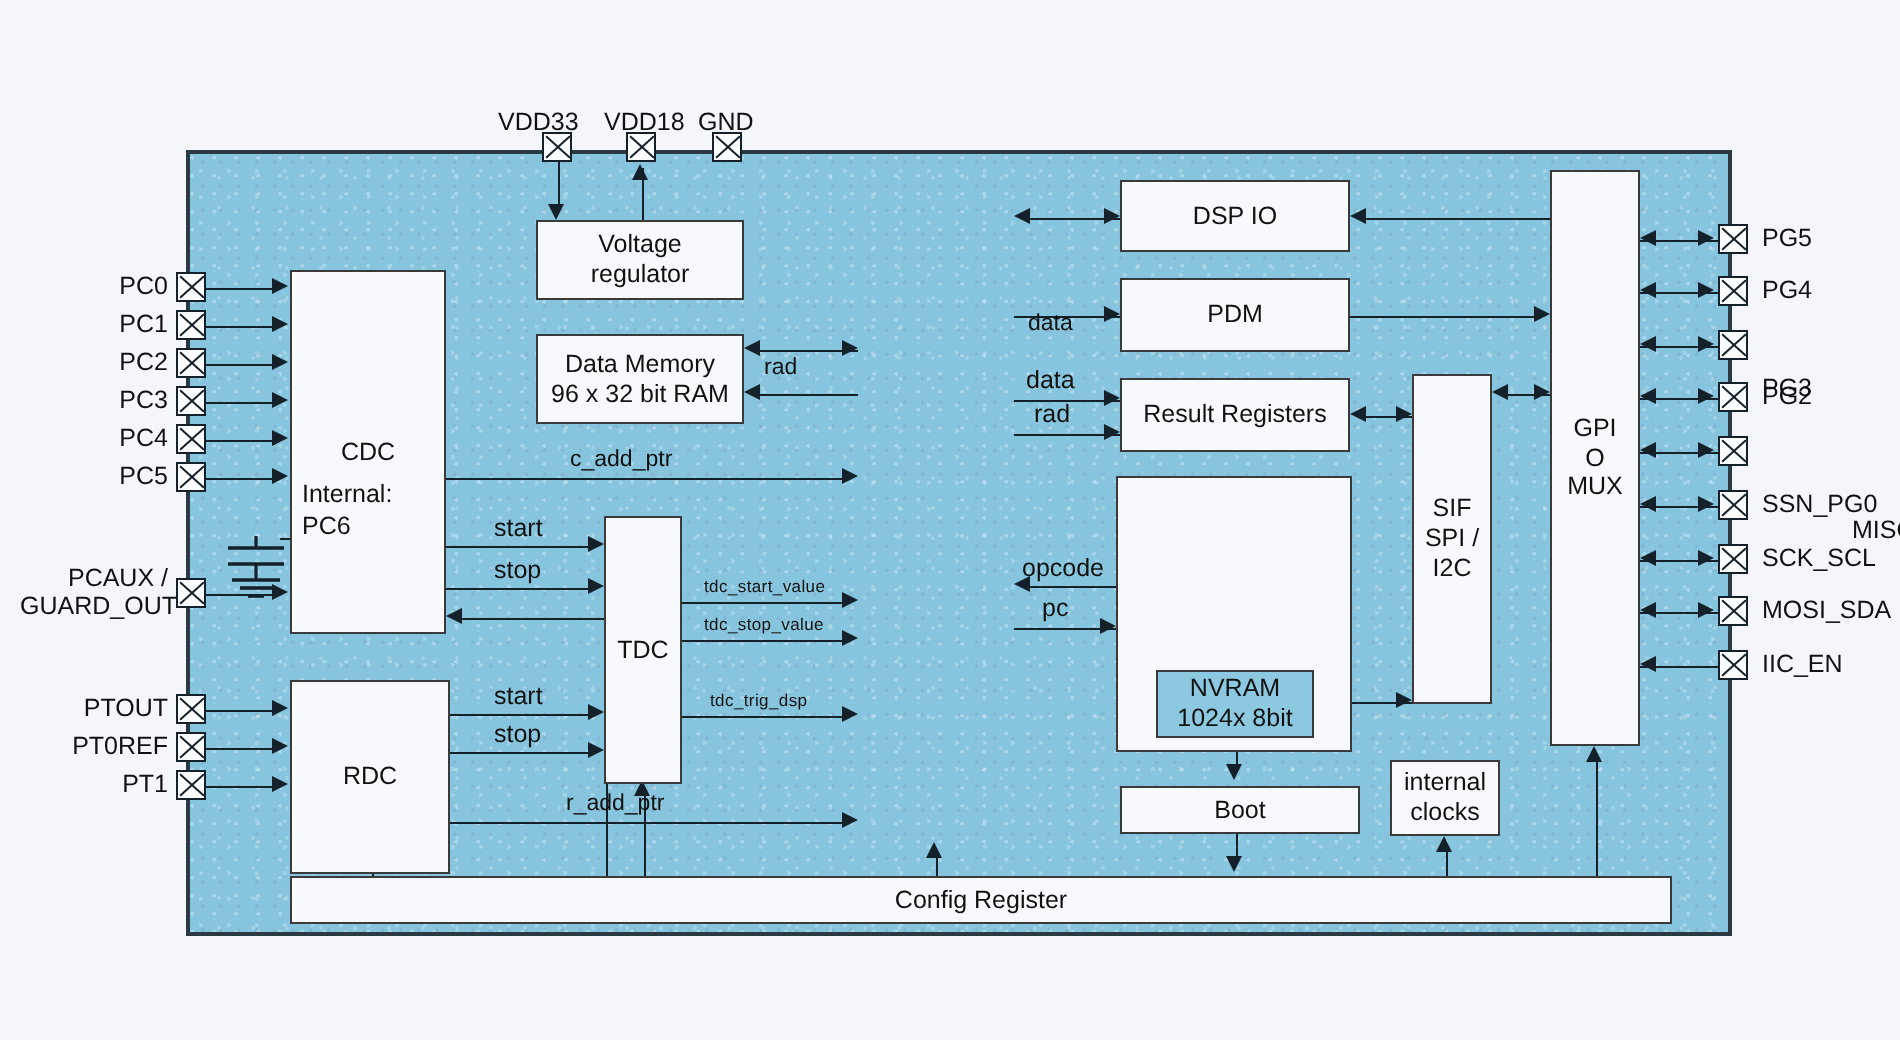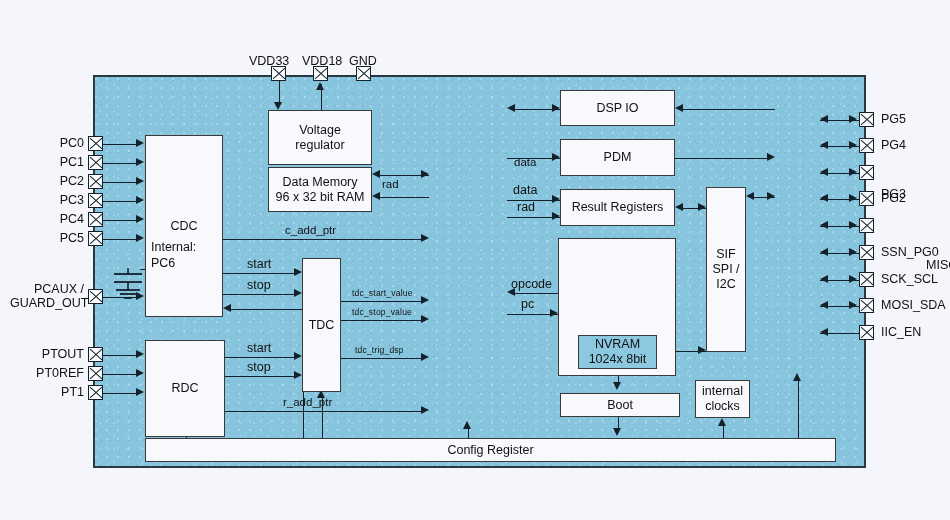--- a/index.html
+++ b/index.html
@@ -166,21 +166,21 @@
   <div class="lbl" style="left:151px;top:256px;font-size:12.5px;z-index:7;">PC6</div>
 
   <div class="blk" style="left:145px;top:340px;width:80px;height:97px;">
     <span>RDC</span>
   </div>
 
   <div class="blk" style="left:302px;top:258px;width:39px;height:134px;">
     <span>TDC</span>
   </div>
 
-  <div class="blk" style="left:268px;top:110px;width:104px;height:55px;">
+  <div class="blk" style="left:268px;top:110px;width:104px;height:40px;">
     <span>Voltage</span>
     <span class="l2">regulator</span>
   </div>
 
   <div class="blk" style="left:268px;top:167px;width:104px;height:45px;">
     <span>Data Memory</span>
     <span class="l2">96 x 32 bit RAM</span>
   </div>
 
 
@@ -208,20 +208,25 @@
     <span>SIF</span>
     <span class="l2">SPI /</span>
     <span class="l2">I2C</span>
   </div>
 
   <div class="blk" style="left:695px;top:380px;width:55px;height:38px;">
     <span>internal</span>
     <span class="l2">clocks</span>
   </div>
 
+  <div class="blk" style="left:775px;top:85px;width:45px;height:288px;">
+    <span>GPI</span>
+    <span class="l2">O</span>
+    <span class="l2">MUX</span>
+  </div>
 
   <div class="blk" style="left:145px;top:438px;width:691px;height:24px;">
     <span>Config Register</span>
   </div>
 
   <div class="pad" style="left:859px;top:112px;"></div>
   <div class="lbl" style="left:881px;top:112px;">PG5</div>
   <div class="h" style="left:820px;top:119.5px;width:39px;"></div>
   <div class="ar r" style="left:849px;top:115px;"></div>
   <div class="ar l" style="left:820px;top:115px;"></div>

